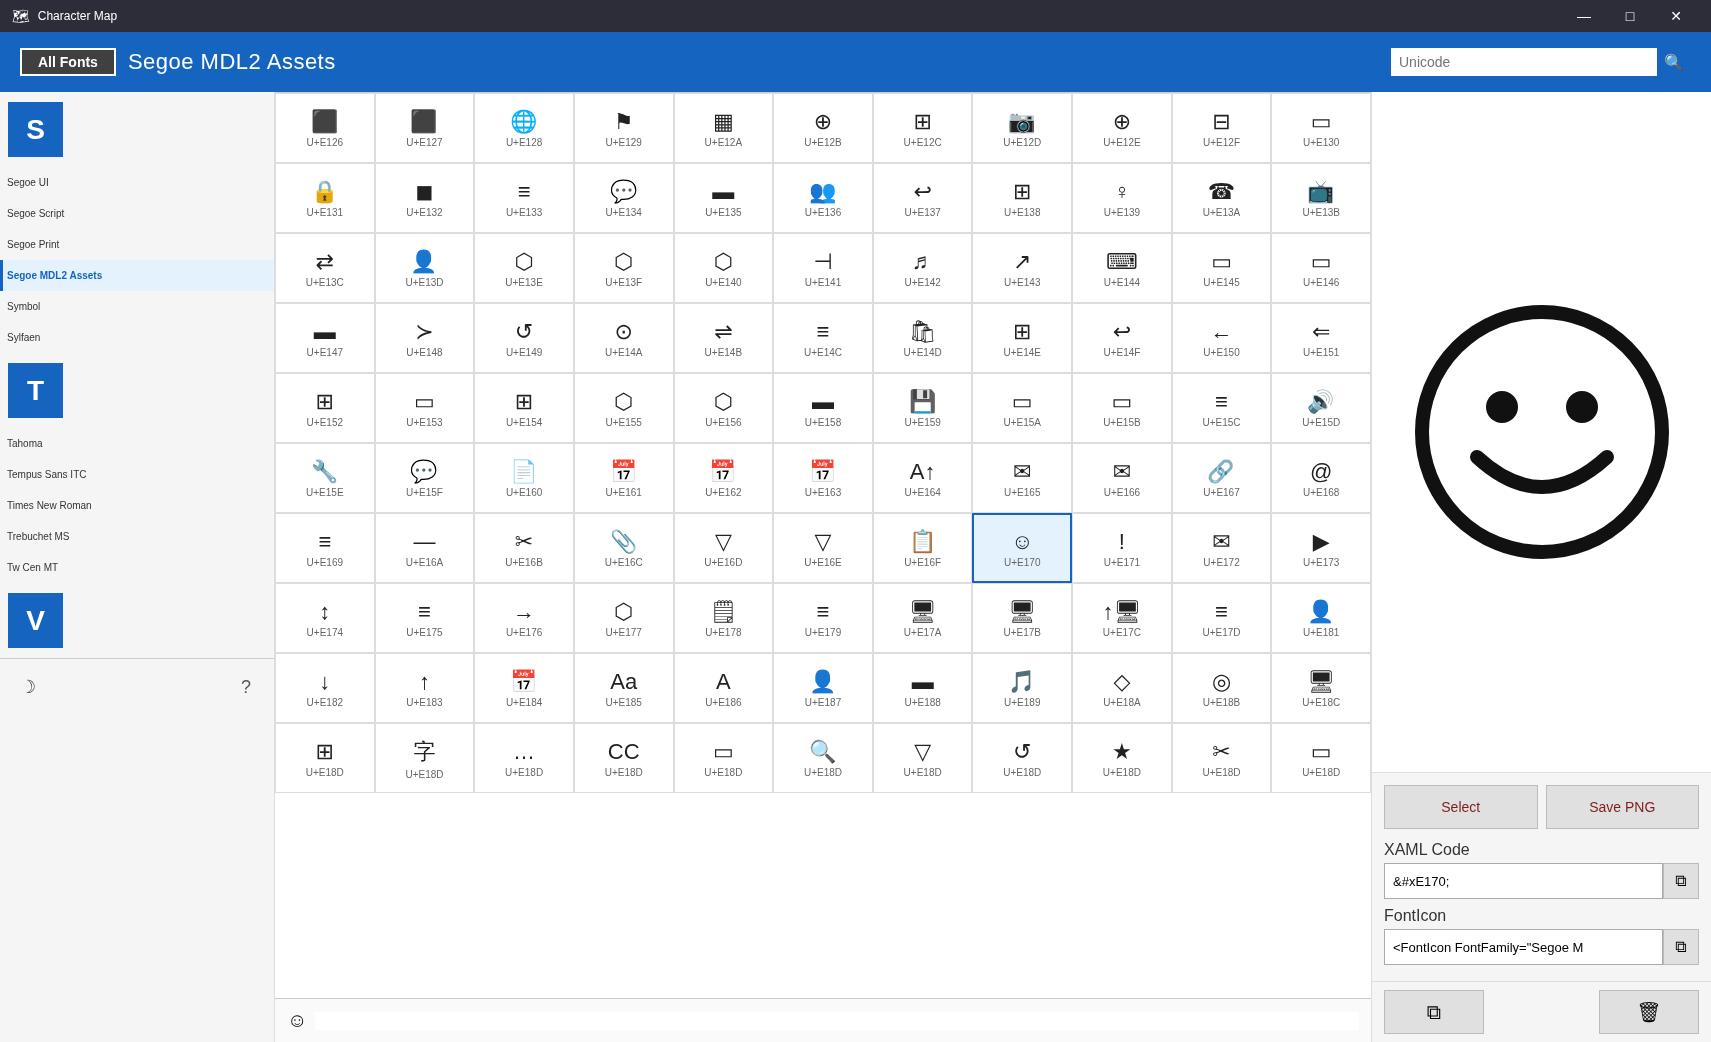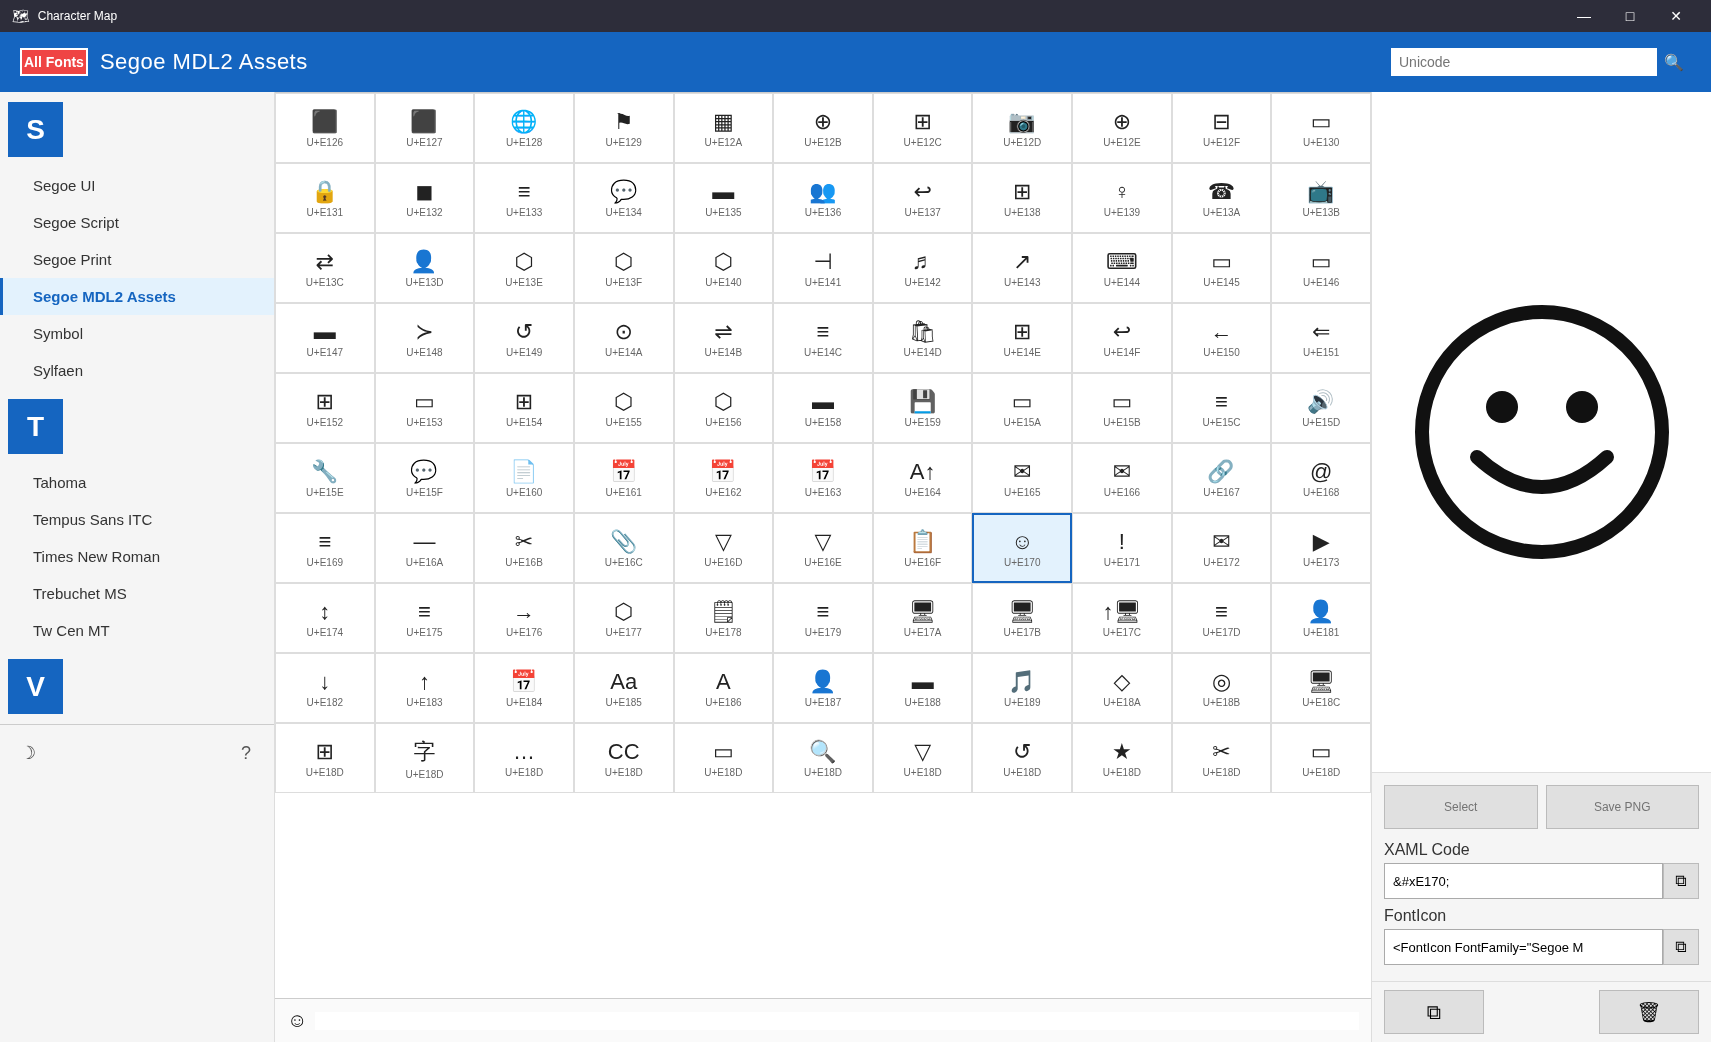--- a/index.html
+++ b/index.html
@@ -62,22 +62,22 @@
       border-right: 1px solid #ddd;
       overflow-y: auto; overflow-x: hidden;
       flex-shrink: 0;
     }
     .sidebar-letter-header {
       background: #1565c0; color: white;
       height: 55px; display: flex; align-items: center; justify-content: center;
       font-size: 28px; font-weight: bold; margin: 4px 8px;
     }
     .sidebar-item {
-      padding: 10px 30px;
-      font-size: 15px; cursor: pointer;
+      padding: 10px 4px;
+      font-size: 10px; cursor: pointer;
       border-left: 3px solid transparent;
       color: #333;
     }
     .sidebar-item.active {
       background: #e3f2fd;
       border-left: 3px solid #1565c0;
       color: #1565c0; font-weight: 600;
     }
     .sidebar-footer { display: flex; align-items: center; justify-content: space-between; padding: 8px; border-top: 1px solid #ccc; }
     .sidebar-footer-btn { width: 40px; height: 40px; background: none; border: none; font-size: 18px; cursor: pointer; color: #555; }
@@ -124,21 +124,21 @@
       flex: 1; display: flex; align-items: center; justify-content: center;
       background: white; border-bottom: 1px solid #ddd;
     }
     .right-panel-actions {
       padding: 12px;
       display: flex; gap: 8px;
     }
     .action-btn {
       flex: 1; height: 44px;
       background: #e0e0e0; border: 1px solid #bbb;
-      font-size: 12px; cursor: pointer; color: #737373;
+      font-size: 14px; cursor: pointer; color: #7f1d1d;
     }
     .xaml-section { padding: 0 12px 8px; }
     .xaml-label { font-size: 16px; color: #333; margin-bottom: 4px; }
     .xaml-input-row { display: flex; gap: 0; margin-bottom: 8px; }
     .xaml-input {
       flex: 1; height: 36px; padding: 0 8px;
       border: 1px solid #aaa; font-size: 13px;
       background: white; outline: none;
     }
     .copy-btn {
@@ -172,21 +172,21 @@
     <button class="title-bar-btn">—</button>
     <button class="title-bar-btn">□</button>
     <button class="title-bar-btn close">✕</button>
   </div>
 </div>
 
 <div class="app-container">
 
   <div class="top-bar">
     <div style="display:flex;align-items:center;gap:12px;">
-      <div style="background:#ef4444;padding:4px 2px;border:2px solid white;color:white;font-size:14px;font-weight:bold;">
+      <div style="background:#404040;padding:4px 16px;border:2px solid white;color:white;font-size:14px;font-weight:bold;">
         <span>All Fonts</span>
       </div>
       <span class="app-title">Segoe MDL2 Assets</span>
     </div>
     <div class="search-box">
       <input class="search-input" placeholder="Unicode" style="">
       <button class="search-btn">🔍</button>
     </div>
   </div>
 

